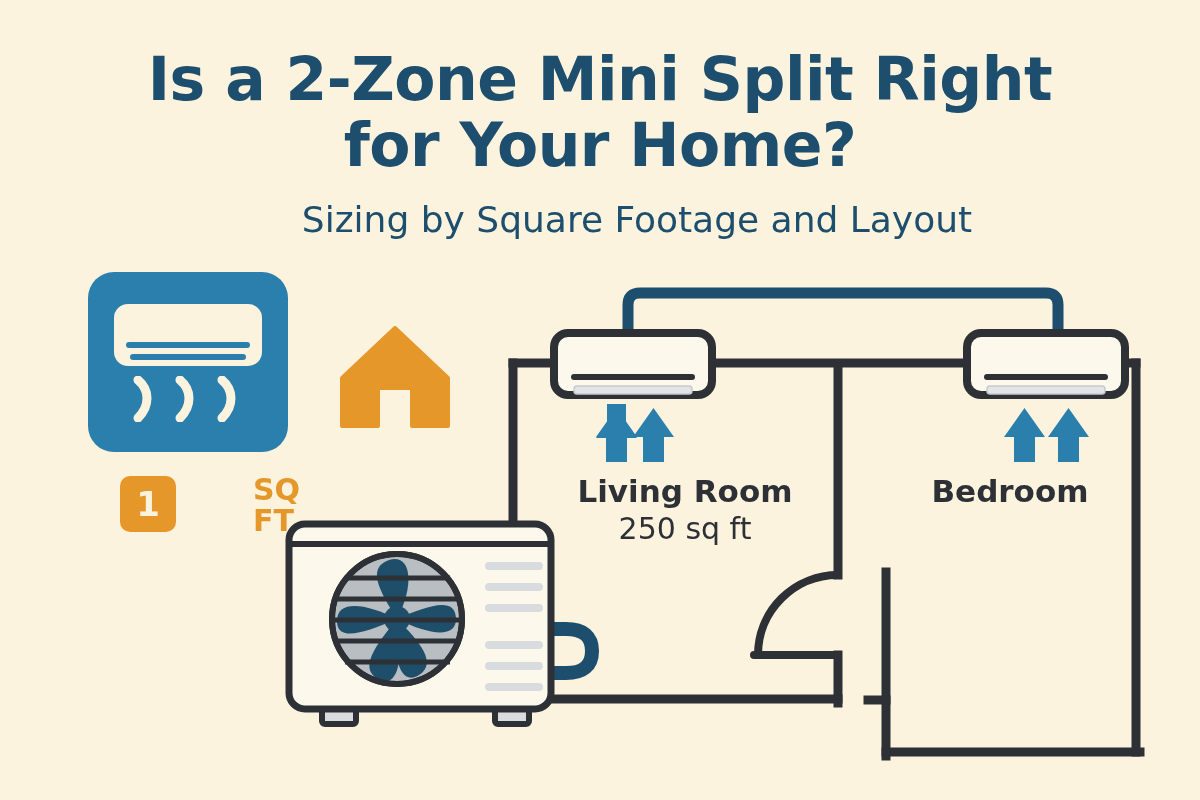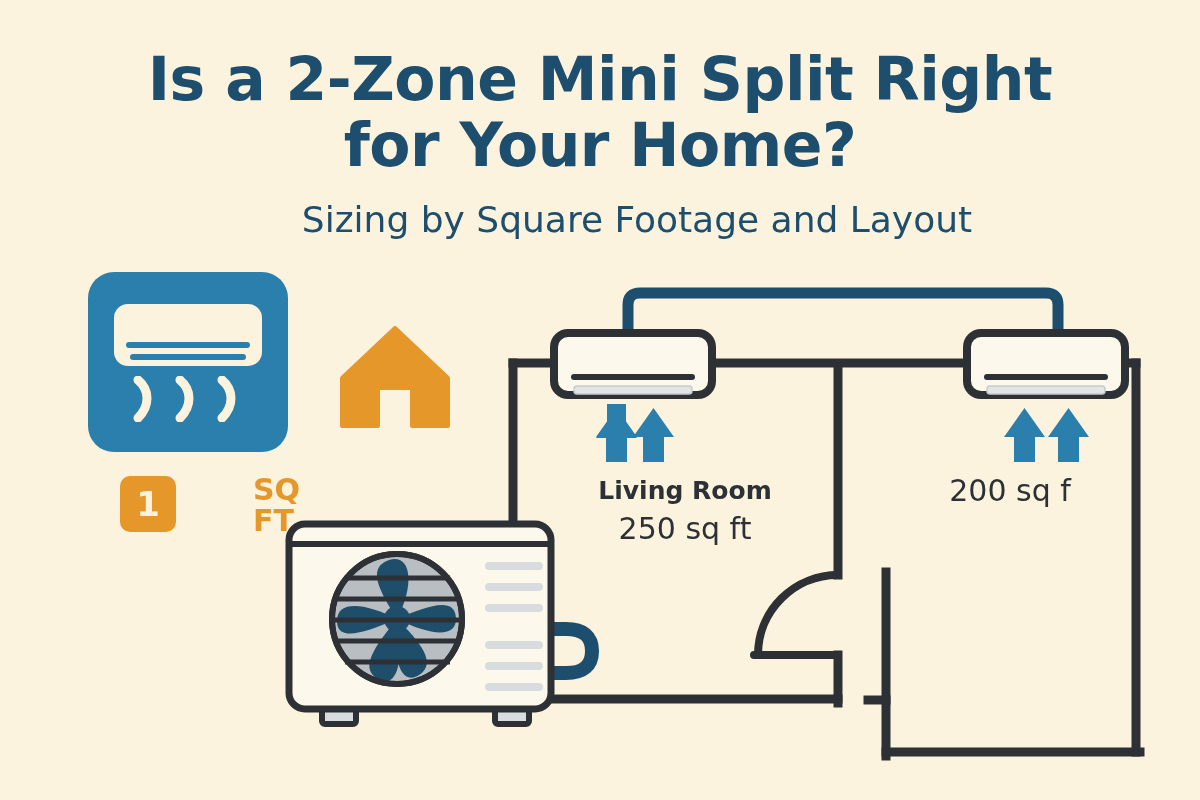--- a/index.html
+++ b/index.html
@@ -136,21 +136,21 @@
   
   .room-label {
     position: absolute;
     text-align: center;
     color: #2D3136;
     font-family: "DejaVu Sans", sans-serif;
     white-space: nowrap;
   }
   .room-name {
     font-weight: bold;
-    font-size: 25px;
+    font-size: 31px;
     line-height: 38px;
   }
   .room-area {
     font-weight: normal;
     font-size: 30px;
     line-height: 38px;
   }
   #label-living  { left: 540px; top: 472px; width: 290px; }
   #label-bedroom { left: 875px; top: 472px; width: 270px; }
 </style>
@@ -295,16 +295,16 @@
         <circle cx="397" cy="619" r="65" fill="none" stroke="#2D3136" stroke-width="6"></circle>
       </g>
     </g>
   </svg>
 
   <div class="room-label" id="label-living">
     <div class="room-name">Living Room</div>
     <div class="room-area">250 sq ft</div>
   </div>
   <div class="room-label" id="label-bedroom">
-    <div class="room-area">200 sq f</div>
+    <div class="room-name">Bedroom</div>
   </div>
 
 </div>
 
 </body></html>

